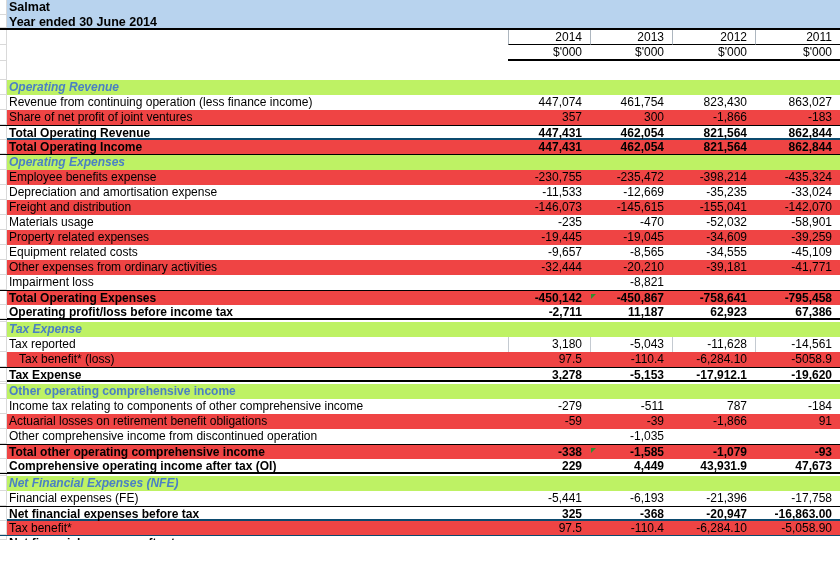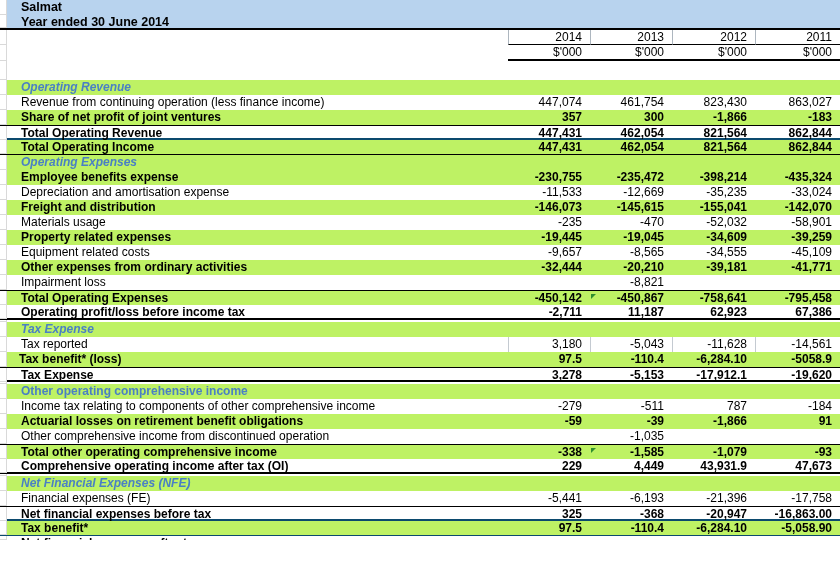--- a/index.html
+++ b/index.html
@@ -7,26 +7,26 @@
     width:840px;height:570px;overflow:hidden;position:relative;
     font-family:"Liberation Sans","DejaVu Sans",sans-serif;
     font-size:12px;color:#000;background:#fff;
   }
   .row{
     display:grid;
     grid-template-columns:7px 501px 82px 82px 83px 1fr;
     height:15px;line-height:14px;box-sizing:border-box;width:840px;
   }
   .gut{border-right:1px solid #d9d9d9;border-bottom:1px solid #d9d9d9;background:#fff;box-sizing:border-box;}
-  .lbl{padding-left:14px;white-space:nowrap;overflow:hidden;box-sizing:border-box;}
+  .lbl{padding-left:2px;white-space:nowrap;overflow:hidden;box-sizing:border-box;}
   .val{text-align:right;padding-right:8px;white-space:nowrap;position:relative;box-sizing:border-box;}
   
   .titleband > :not(.gut){background:#b8d3ee;}
   .sec > :not(.gut){background:#bef264;}
-  .stripe > :not(.gut){background:#bef264;font-weight:bold;}
+  .stripe > :not(.gut){background:#ef4444;}
   .tb{font-weight:bold;font-size:12.5px;}
   .sechead{color:#4a80c4;font-weight:bold;}
   .it .sechead{font-style:italic;}
   .bold{font-weight:bold;}
   .ind .lbl{padding-left:12px;}
   
   .bt{border-top:1px solid #000;}
   .bb{border-bottom:2px solid #0c4a6e;}
   .bb2{border-bottom:2px solid #000;}
   

